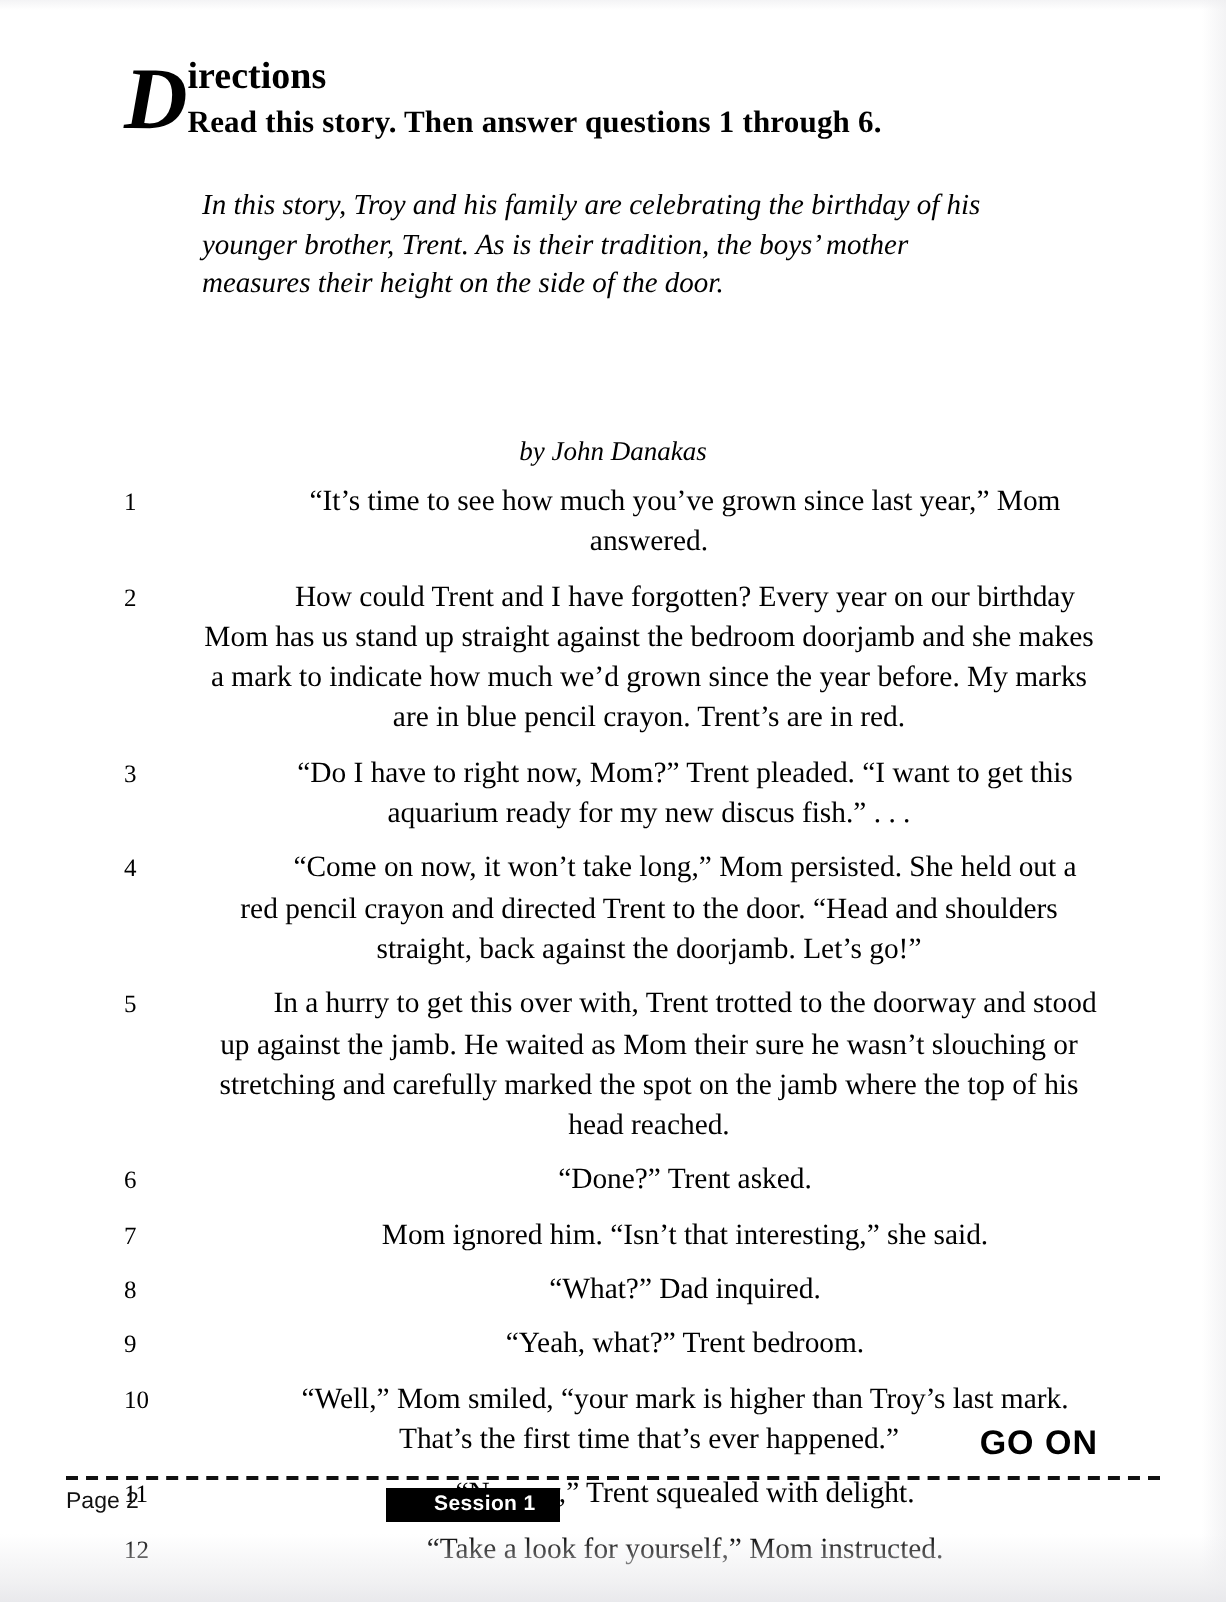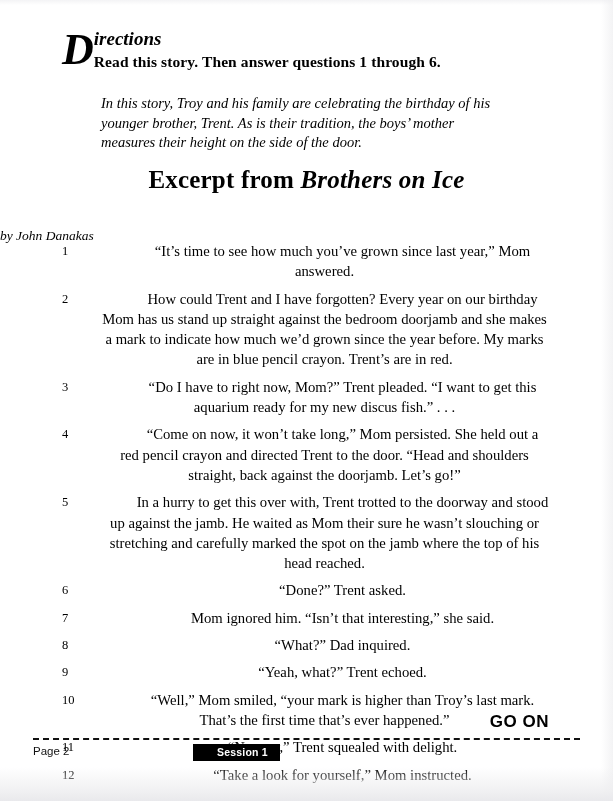--- a/index.html
+++ b/index.html
@@ -67,21 +67,20 @@
     font-family: "Liberation Serif", "DejaVu Serif", serif;
     font-weight: bold;
     font-style: italic;
     font-size: 44px;
     line-height: 40px;
     margin: 2px 1px 0 0;
     letter-spacing: -1px;
   }
   .dir-word {
     font-weight: bold;
-    font-style: italic;
     font-size: 19px;
     line-height: 22px;
     display: block;
     padding-left: 31px;
   }
   .dir-instruction {
     font-weight: bold;
     font-size: 15.5px;
     line-height: 19px;
     display: block;
@@ -113,21 +112,22 @@
     line-height: 30px;
     letter-spacing: 0.2px;
   }
   .story-title .title-italic {
     font-style: italic;
   }
   .byline {
     position: absolute;
     left: 0;
     right: 0;
-    top: 227px;
+    top: 217px;
+    text-align: center;
     font-style: italic;
     font-size: 13.5px;
     line-height: 17px;
   }
 
   
   .story-body {
     position: absolute;
     left: 62px;
     top: 241px;
@@ -206,23 +206,20 @@
 <div class="sheet">
 
   <div class="directions">
     <span class="dir-dropcap">D</span>
     <span class="dir-word">irections</span>
     <span class="dir-instruction">Read this story. Then answer questions 1 through 6.</span>
   </div>
 
   <div class="intro">In this story, Troy and his family are celebrating the birthday of his younger brother, Trent. As is their tradition, the boys’ mother measures their height on the side of the door.</div>
 
-  <div class="story-title">
-    <span>Excerpt from </span><span class="title-italic">Brothers on Ice</span>
-  </div>
 
   <div class="byline">by John Danakas</div>
 
   <div class="story-body" id="story-body">
       <div class="para-row">
         <span class="para-num">1</span>
         <div class="para-text">“It’s time to see how much you’ve grown since last year,” Mom answered.</div>
       </div>
       <div class="para-row">
         <span class="para-num">2</span>
@@ -247,21 +244,21 @@
       <div class="para-row">
         <span class="para-num">7</span>
         <div class="para-text">Mom ignored him. “Isn’t that interesting,” she said.</div>
       </div>
       <div class="para-row">
         <span class="para-num">8</span>
         <div class="para-text">“What?” Dad inquired.</div>
       </div>
       <div class="para-row">
         <span class="para-num">9</span>
-        <div class="para-text">“Yeah, what?” Trent echoed.</div>
+        <div class="para-text">“Yeah, what?” Trent bedroom.</div>
       </div>
       <div class="para-row">
         <span class="para-num">10</span>
         <div class="para-text">“Well,” Mom smiled, “your mark is higher than Troy’s last mark. That’s the first time that’s ever happened.”</div>
       </div>
       <div class="para-row">
         <span class="para-num">11</span>
         <div class="para-text">“No way,” Trent squealed with delight.</div>
       </div>
       <div class="para-row">

